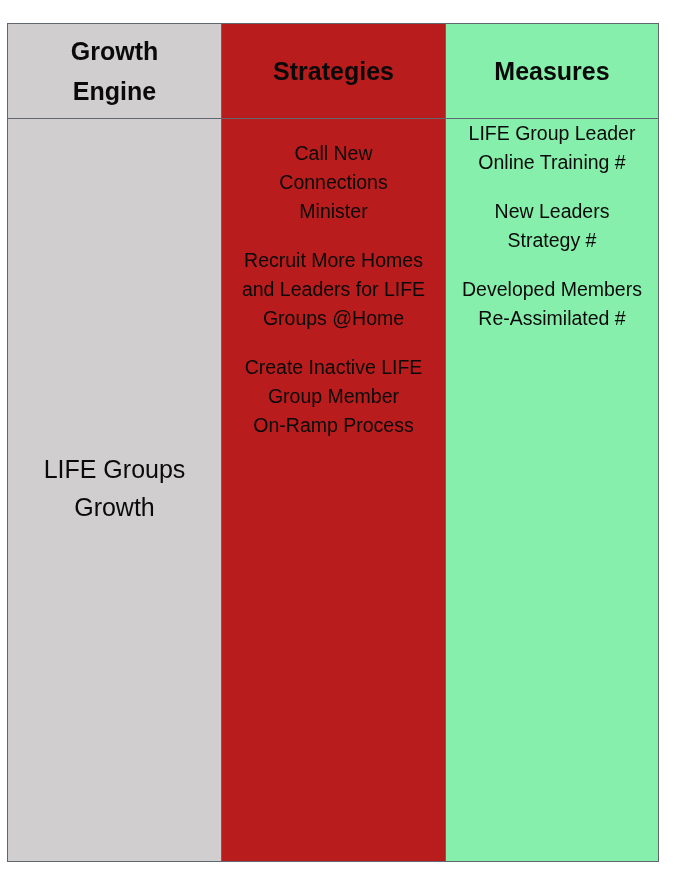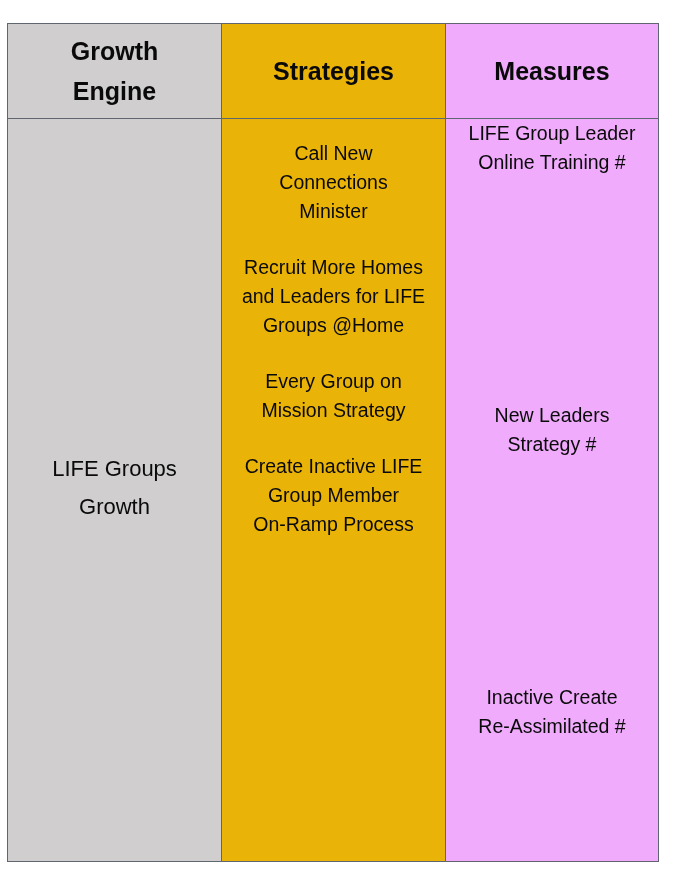--- a/index.html
+++ b/index.html
@@ -6,25 +6,25 @@
   body { width: 700px; height: 886px; position: relative; font-family: "Liberation Sans", "DejaVu Sans", sans-serif; color: #0a0a0a; }
   .tbl {
     position: absolute; left: 7px; top: 23px; width: 652px; height: 839px;
     border: 1.5px solid #5f6670; box-sizing: border-box;
     display: grid; grid-template-columns: 214px 224px 1fr; grid-template-rows: 95px 1fr;
   }
   .cell { box-sizing: border-box; border-right: 1.5px solid #5f6670; display: flex; flex-direction: column; align-items: center; text-align: center; }
   .cell.last { border-right: none; }
   .hdr { border-bottom: 1.5px solid #5f6670; justify-content: center; font-weight: bold; font-size: 25px; line-height: 40px; }
   .c1 { background: #d0cecf; }
-  .c2 { background: #eab308; }
-  .c3 { background: #f0abfc; }
-  .engine { justify-content: center; font-size: 22px; line-height: 38px; padding-bottom: 4px; }
-  .strategies { justify-content: flex-start; padding-top: 20px; font-size: 19.5px; line-height: 29px; gap: 7px; }
-  .measures { justify-content: space-between; font-size: 19.5px; line-height: 29px; padding-bottom: 100px; }
+  .c2 { background: #b91c1c; }
+  .c3 { background: #86efac; }
+  .engine { justify-content: center; font-size: 25px; line-height: 38px; padding-bottom: 4px; }
+  .strategies { justify-content: flex-start; padding-top: 20px; font-size: 19.5px; line-height: 29px; }
+  .measures { justify-content: flex-start; font-size: 19.5px; line-height: 29px; padding-bottom: 100px; }
   .item { margin-bottom: 20px; white-space: pre-line; }
 </style>
 </head>
 <body>
 
 <div class="tbl">
   <div class="cell hdr c1">
       <span style="white-space:pre-line">Growth
 Engine</span>
     </div>
@@ -40,28 +40,26 @@
 Growth</span>
     </div>
 
   <div class="cell strategies c2">
     <div class="item">Call New
 Connections
 Minister</div>
     <div class="item">Recruit More Homes
 and Leaders for LIFE
 Groups @Home</div>
-    <div class="item">Every Group on
-Mission Strategy</div>
     <div class="item">Create Inactive LIFE
 Group Member
 On-Ramp Process</div>
   </div>
 
   <div class="cell measures c3 last">
     <div class="item">LIFE Group Leader
 Online Training #</div>
     <div class="item">New Leaders
 Strategy #</div>
-    <div class="item">Inactive Create
+    <div class="item">Developed Members
 Re-Assimilated #</div>
   </div>
 </div>
 
 </body></html>

